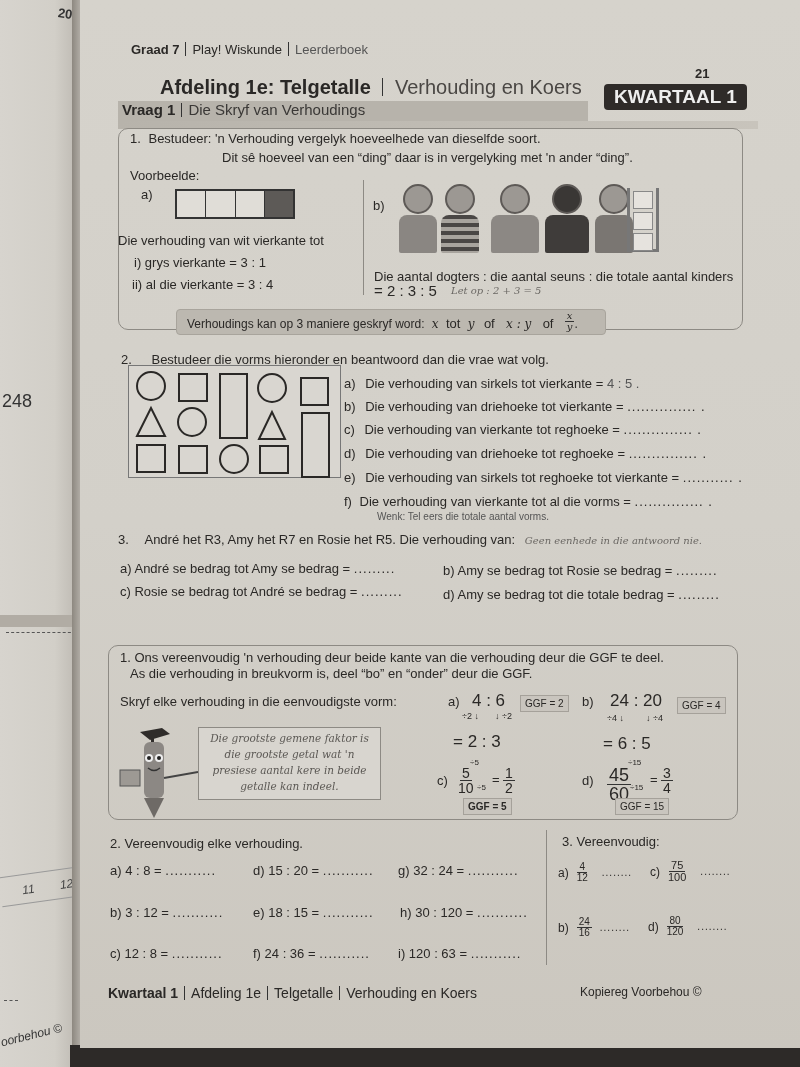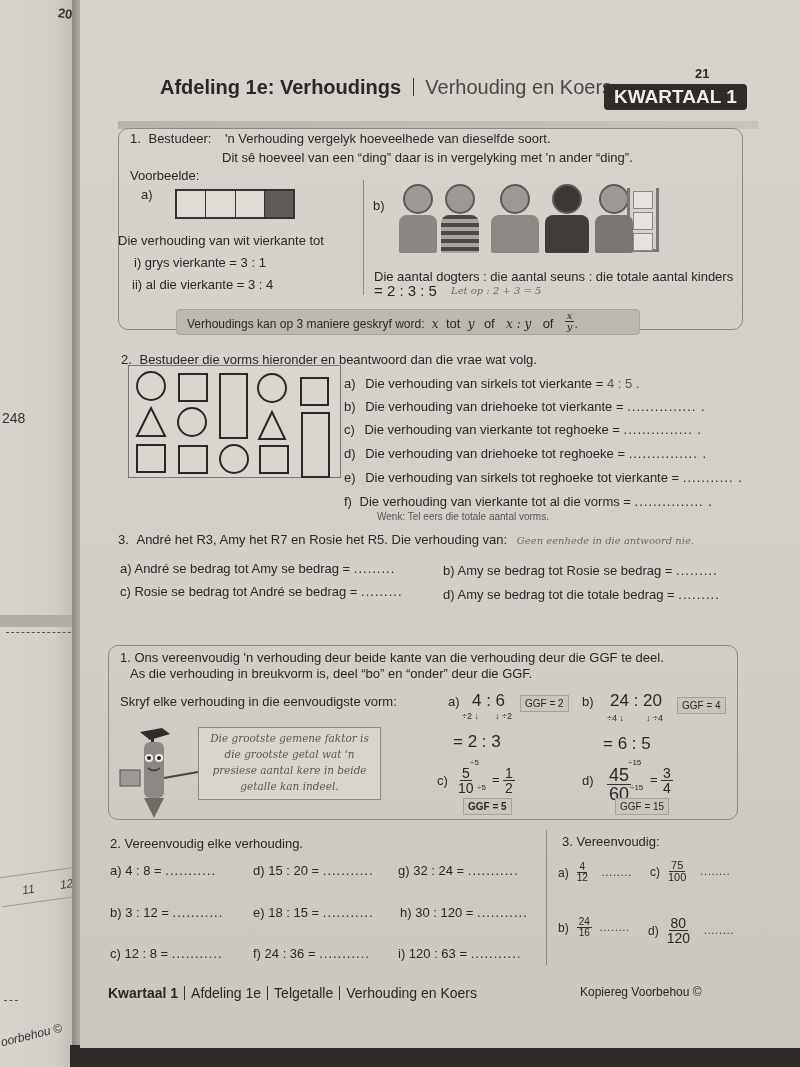--- a/index.html
+++ b/index.html
@@ -9,21 +9,21 @@
     font-family: "Liberation Sans", sans-serif;
     color: #2a2826;
     position: relative;
   }
   
   .left-page {
     position: absolute; left: 0; top: 0; width: 78px; height: 1067px;
     background: linear-gradient(90deg, #d7d4ce 0%, #d2cfc8 70%, #bdb9b2 100%);
   }
   .left-page .pnum { position: absolute; left: 58px; top: 6px; font-size: 13px; font-weight: bold; transform: rotate(8deg); color:#333; }
-  .left-page .n248 { position: absolute; left: 2px; top: 410px; font-size: 14px; color:#333; }
+  .left-page .n248 { position: absolute; left: 2px; top: 391px; font-size: 18px; color:#333; }
   .left-page .band { position: absolute; left: 0; top: 615px; width: 78px; height: 12px; background:#b1aca4; }
   .left-page .dots { position: absolute; left: 6px; top: 632px; width: 70px; border-top: 1px dashed #555; }
   .left-page .cells { position: absolute; left: 0; top: 872px; width: 78px; height: 30px; border-top:1px solid #999; border-bottom:1px solid #999; transform: rotate(-8deg); font-size: 12px; font-style: italic; color:#444; }
   .left-page .cells span { position:absolute; top:8px; }
   .left-page .cells .c11 { left: 22px; }
   .left-page .cells .c12 { left: 60px; }
   .left-page .vb { position: absolute; left: 0; top: 1028px; font-size: 12px; font-style: italic; transform: rotate(-14deg); color:#333; }
   .left-page .dash2 { position:absolute; left:4px; top:1000px; width:14px; border-top:1px dashed #555; }
   .spine { position: absolute; left: 72px; top: 0; width: 10px; height: 1067px; background: linear-gradient(90deg, #8d8880, #b8b4ad); }
   .bottom-dark { position:absolute; left:70px; top:1045px; width:730px; height:22px; background:#2d2a28; }
@@ -57,21 +57,21 @@
   .squares { left: 95px; top: 189px; width: 120px; height: 30px; border: 2px solid #333; display:flex; }
   .squares div { flex:1; border-right: 1.5px solid #333; background: #e0ddd7; }
   .squares div:last-child { border-right: none; background: #5d5a57; }
   .vdiv { left: 283px; top: 180px; width: 1px; height: 115px; background: #8d8a84; }
   .kids { left: 318px; top: 183px; width: 260px; height: 70px; }
   .kid { position:absolute; bottom:0; width:40px; }
   .kid .head { width: 30px; height: 30px; border-radius:50%; background:#9c9893; margin: 0 auto; border: 2px solid #5e5a57; }
   .kid .body { width: 38px; height: 38px; border-radius: 8px 8px 2px 2px; background:#6f6b67; margin: 1px auto 0; }
   .shelf { left: 547px; top: 188px; width: 32px; height: 64px; border: 3px solid #777; border-top: none; }
   .shelf div { height: 18px; margin: 3px; background:#e6e3de; border:1px solid #888; }
-  .note-box { left: 96px; top: 309px; width: 464px; height: 26px; background: #bcb8b0; border-radius: 4px; border: 1px solid #a8a49c; font-size: 12px; padding: 6px 10px; }
+  .note-box { left: 96px; top: 309px; width: 430px; height: 26px; background: #bcb8b0; border-radius: 4px; border: 1px solid #a8a49c; font-size: 12px; padding: 6px 10px; }
   .math { font-family: "DejaVu Serif", serif; font-style: italic; }
   .frac { display:inline-flex; flex-direction:column; align-items:center; vertical-align:middle; line-height:1; }
   .frac .n { border-bottom: 1px solid #333; padding: 0 2px; }
 
   .shapes { left: 48px; top: 365px; width: 213px; height: 113px; border: 1.5px solid #777; background:#d9d6d0; }
   .shapes svg { display:block; }
 
   .dots { letter-spacing: 1px; }
 
   .q2bar { left: 28px; top: 620px; width: 650px; }
@@ -96,35 +96,41 @@
     <span class="c12">12</span>
   </div>
   <div class="dash2"></div>
   <span class="vb">oorbehou ©</span>
 </div>
 <div class="spine"></div>
 <div class="bottom-dark"></div>
 
 <div class="page">
 
+  <div class="abs hdr-top">
+    <b>Graad 7</b><span class="sep"></span><span>Play! Wiskunde</span><span class="sep"></span><span class="muted">Leerderboek</span>
+  </div>
   <div class="abs pagenum">21</div>
   <div class="abs title">
-    <span>Afdeling 1e: Verhoudings</span>
+    <span>Afdeling 1e: Telgetalle</span>
     <span class="sep" style="height:18px"></span>
     <span class="sub">Verhouding en Koers</span>
   </div>
   <div class="abs kwartaal">KWARTAAL 1</div>
 
+  <div class="abs qbar q1bar">
+    <b>Vraag 1</b><span class="sep"></span><span class="t">Die Skryf van Verhoudings</span>
+  </div>
   <div class="abs q1bar2"></div>
 
   <div class="abs box1"></div>
   <div class="abs t13" style="left:50px;top:131px;">
     <span>1.</span>
     <span style="margin-left:4px">Bestudeer:</span>
-    <span style="margin-left:10px">'n Verhouding vergelyk hoeveelhede van dieselfde soort.</span>
+    <span style="margin-left:0">'n Verhouding vergelyk hoeveelhede van dieselfde soort.</span>
   </div>
   <div class="abs t13" style="left:142px;top:150px;">Dit sê hoeveel van een “ding” daar is in vergelyking met 'n ander “ding”.</div>
   <div class="abs t13" style="left:50px;top:168px;">Voorbeelde:</div>
   <div class="abs t13" style="left:61px;top:187px;">a)</div>
   <div class="abs squares">
     <div></div>
     <div></div>
     <div></div>
     <div></div>
   </div>
@@ -175,21 +181,21 @@
     <span class="math" style="margin-left:8px">x : y</span>
     <span style="margin-left:8px;font-size:13px">of</span>
     <span class="frac math" style="margin-left:8px;font-size:10px;margin-top:-6px">
       <span class="n">x</span>
       <span>y</span>
     </span>.
   </div>
 
   <div class="abs t13" style="left:41px;top:352px;">
     <span>2.</span>
-    <span style="margin-left:4px">Bestudeer die vorms hieronder en beantwoord dan die vrae wat volg.</span>
+    <span style="margin-left:16px">Bestudeer die vorms hieronder en beantwoord dan die vrae wat volg.</span>
   </div>
   <div class="abs shapes">
     <svg width="213" height="113" viewBox="0 0 213 113">
       <g fill="none" stroke="#2a2826" stroke-width="2">
         <circle cx="22" cy="20" r="14"></circle>
         <rect x="50" y="8" width="28" height="27"></rect>
         <rect x="91" y="8" width="27" height="64"></rect>
         <circle cx="143" cy="22" r="14"></circle>
         <rect x="172" y="12" width="27" height="27"></rect>
         <polygon points="22,42 8,70 36,70"></polygon>
@@ -230,21 +236,21 @@
   </div>
   <div class="abs t13" style="left:264px;top:494px;">
     <span>f)</span>
     <span style="margin-left:4px">Die verhouding van vierkante tot al die vorms =</span>
     <span class="dots">............... .</span>
   </div>
   <div class="abs t11 muted" style="left:297px;top:511px;font-size:10px;">Wenk: Tel eers die totale aantal vorms.</div>
 
   <div class="abs t13" style="left:38px;top:532px;">
     <span>3.</span>
-    <span style="margin-left:4px">André het R3, Amy het R7 en Rosie het R5. Die verhouding van:</span>
+    <span style="margin-left:12px">André het R3, Amy het R7 en Rosie het R5. Die verhouding van:</span>
     <span class="hand" style="font-size:10px;margin-left:6px">Geen eenhede in die antwoord nie.</span>
   </div>
   <div class="abs t13" style="left:40px;top:561px;">
     <span>a)</span>
     <span>André se bedrag tot Amy se bedrag =</span>
     <span class="dots">.........</span>
   </div>
   <div class="abs t13" style="left:363px;top:563px;">
     <span>b)</span>
     <span>Amy se bedrag tot Rosie se bedrag =</span>
@@ -385,21 +391,21 @@
   <div class="abs t12" style="left:478px;top:917px;display:flex;align-items:center;gap:8px;">
     <span>b)</span>
     <span class="frac" style="font-size:10px">
         <span class="n">24</span>
         <span>16</span>
       </span>
     <span class="dots" style="font-size:10px">........</span>
   </div>
   <div class="abs t12" style="left:568px;top:916px;display:flex;align-items:center;gap:8px;">
     <span>d)</span>
-    <span class="frac" style="font-size:14px">
+    <span class="frac" style="font-size:10px">
         <span class="n">80</span>
         <span>120</span>
       </span>
     <span class="dots" style="font-size:10px;margin-left:6px">........</span>
   </div>
 
   <div class="abs footer">
     <b>Kwartaal 1</b><span class="sep"></span><span>Afdeling 1e</span><span class="sep"></span><span>Telgetalle</span><span class="sep"></span><span>Verhouding en Koers</span>
   </div>
   <div class="abs t12" style="left:500px;top:985px;">Kopiereg Voorbehou ©</div>

